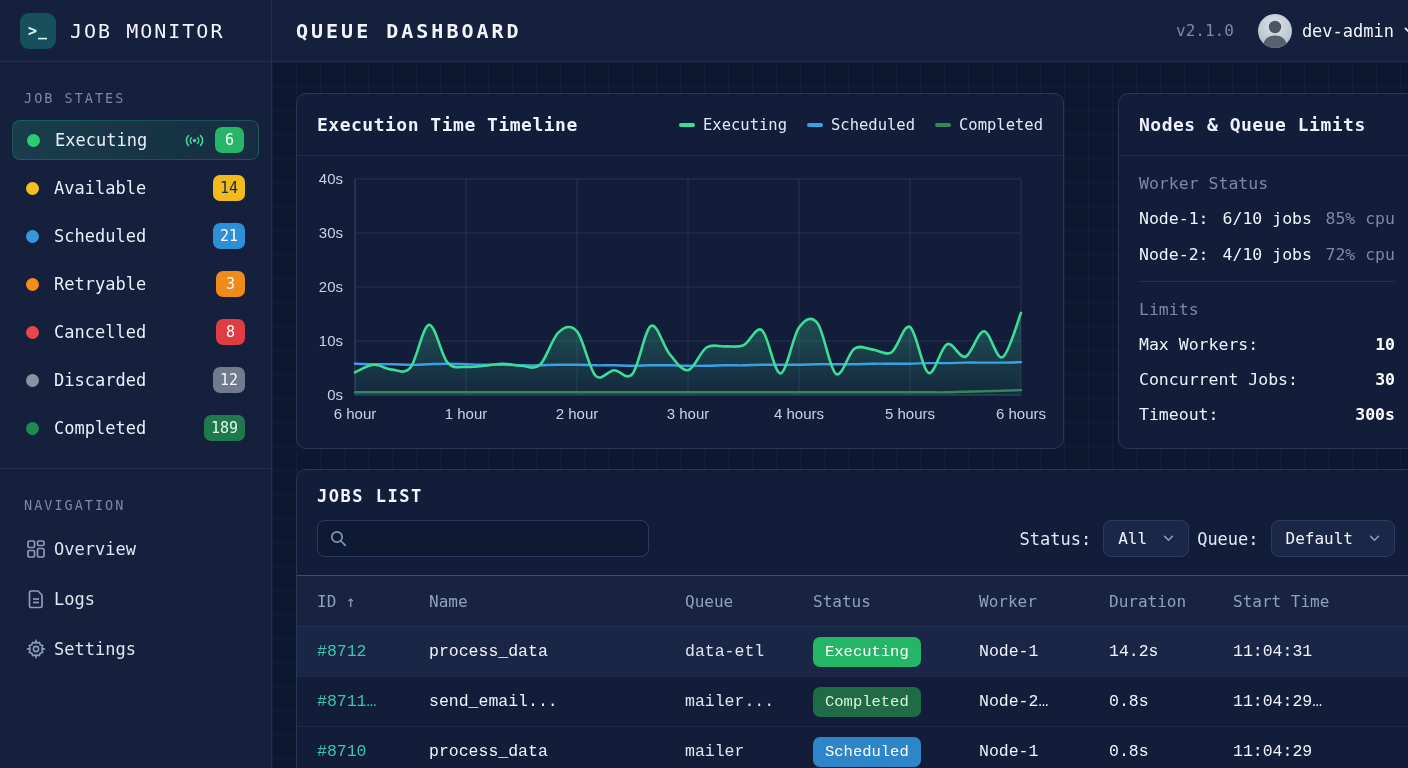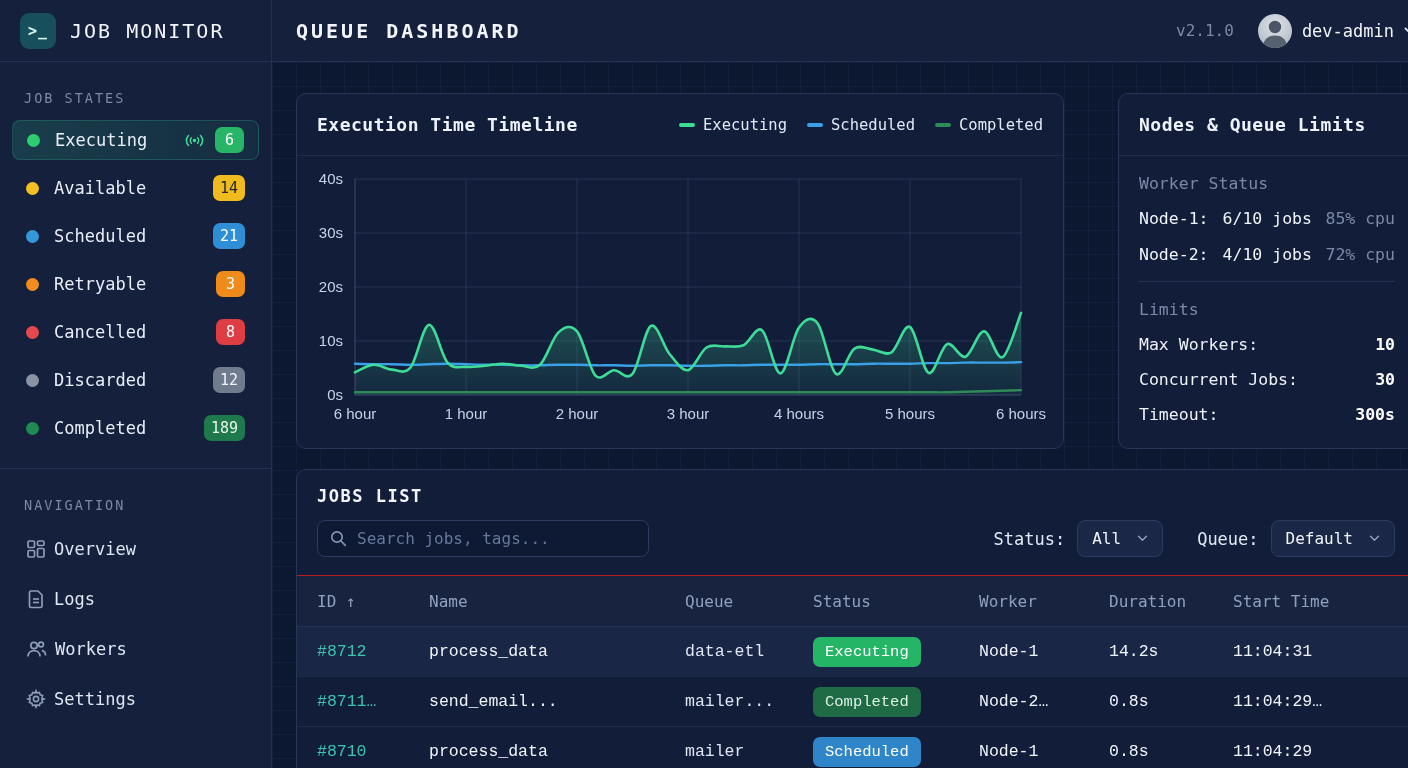--- a/index.html
+++ b/index.html
@@ -117,21 +117,21 @@
   .search-box {
     width:332px; height:37px; border:1px solid #2b3c60; border-radius:8px;
     background:#0e1933; display:flex; align-items:center; padding:0 12px; gap:10px;
   }
   .search-box svg { flex-shrink:0; }
   .search-box input {
     background:transparent; border:none; outline:none; color:#dfe6f2;
     font-family:"DejaVu Sans Mono", monospace; font-size:16px; width:100%;
   }
   .search-box input::placeholder { color:#66789b; }
-  .filters { display:flex; align-items:center; gap:34px; }
+  .filters { display:flex; align-items:center; gap:8px; }
   .filter-group { display:flex; align-items:center; gap:12px; }
   .filter-label { font-size:17px; color:#e2e9f5; }
   .dropdown {
     height:37px; border:1px solid #2b3c60; border-radius:8px; background:#1a2746;
     display:flex; align-items:center; gap:16px; padding:0 14px; cursor:pointer;
   }
   .dropdown-value { font-size:16px; color:#f0f4fb; }
 
   .table { margin-top:18px; }
   .thead, .trow {
@@ -229,31 +229,20 @@
           </div>
           <div class="nav-item">
             <span style="display:flex;color:#8e9cb8">
               <svg stroke="currentColor" width="20" height="20" viewBox="0 0 20 20" fill="none" stroke-width="1.7">
                 <path d="M5 2 h7 l4 4 v11 a1.5 1.5 0 0 1 -1.5 1.5 h-9.5 a1.5 1.5 0 0 1 -1.5 -1.5 v-13.5 a1.5 1.5 0 0 1 1.5 -1.5 z"></path>
                 <line x1="7" y1="10" x2="13" y2="10"></line>
                 <line x1="7" y1="13.5" x2="13" y2="13.5"></line>
               </svg>
             </span>
             <span>Logs</span>
-          </div>
-          <div class="nav-item">
-            <span style="display:flex;color:#8e9cb8">
-              <svg stroke="currentColor" width="21" height="20" viewBox="0 0 21 20" fill="none" stroke-width="1.7">
-                <circle cx="8" cy="6.5" r="3.2"></circle>
-                <path d="M2 17.5 c0 -3.8 2.7 -5.8 6 -5.8 s6 2 6 5.8"></path>
-                <circle cx="15" cy="5.5" r="2.4"></circle>
-                <path d="M15.8 11.4 c2.2 0.5 3.7 2.2 3.7 5"></path>
-              </svg>
-            </span>
-            <span>Workers</span>
           </div>
           <div class="nav-item">
             <span style="display:flex;color:#8e9cb8">
               <svg stroke="currentColor" width="20" height="20" viewBox="0 0 20 20" fill="none" stroke-width="1.6">
                 <circle cx="10" cy="10" r="2.6"></circle>
                 <path d="M10 1.8 l1 2.3 2.4 -0.7 0.8 2.4 2.4 0.8 -0.7 2.4 2.3 1 -2.3 1 0.7 2.4 -2.4 0.8 -0.8 2.4 -2.4 -0.7 -1 2.3 -1 -2.3 -2.4 0.7 -0.8 -2.4 -2.4 -0.8 0.7 -2.4 -2.3 -1 2.3 -1 -0.7 -2.4 2.4 -0.8 0.8 -2.4 2.4 0.7 z"></path>
               </svg>
             </span>
             <span>Settings</span>
           </div>
@@ -380,21 +369,20 @@
 
       <section class="panel jobs-panel">
         <div class="jobs-head">
           <div class="jobs-title">JOBS LIST</div>
           <div class="jobs-controls">
             <div class="search-box">
               <svg width="17" height="17" viewBox="0 0 17 17">
                 <circle cx="7" cy="7" r="5.2" stroke="#8294b3" stroke-width="1.7" fill="none"></circle>
                 <line x1="11" y1="11" x2="15.3" y2="15.3" stroke="#8294b3" stroke-width="1.7" stroke-linecap="round"></line>
               </svg>
-              <input type="text" placeholder="Search jobs, tags..." style="">
             </div>
             <div class="filters" id="filters">
                 <div class="filter-group">
                   <span class="filter-label">Status:</span>
                   <div class="dropdown">
                     <span class="dropdown-value">All</span>
                     <svg width="11" height="7" viewBox="0 0 12 8">
                       <path d="M1.5 1.5 L6 6 L10.5 1.5" stroke="#8fa0bf" stroke-width="1.8" fill="none" stroke-linecap="round"></path>
                     </svg>
                   </div>

